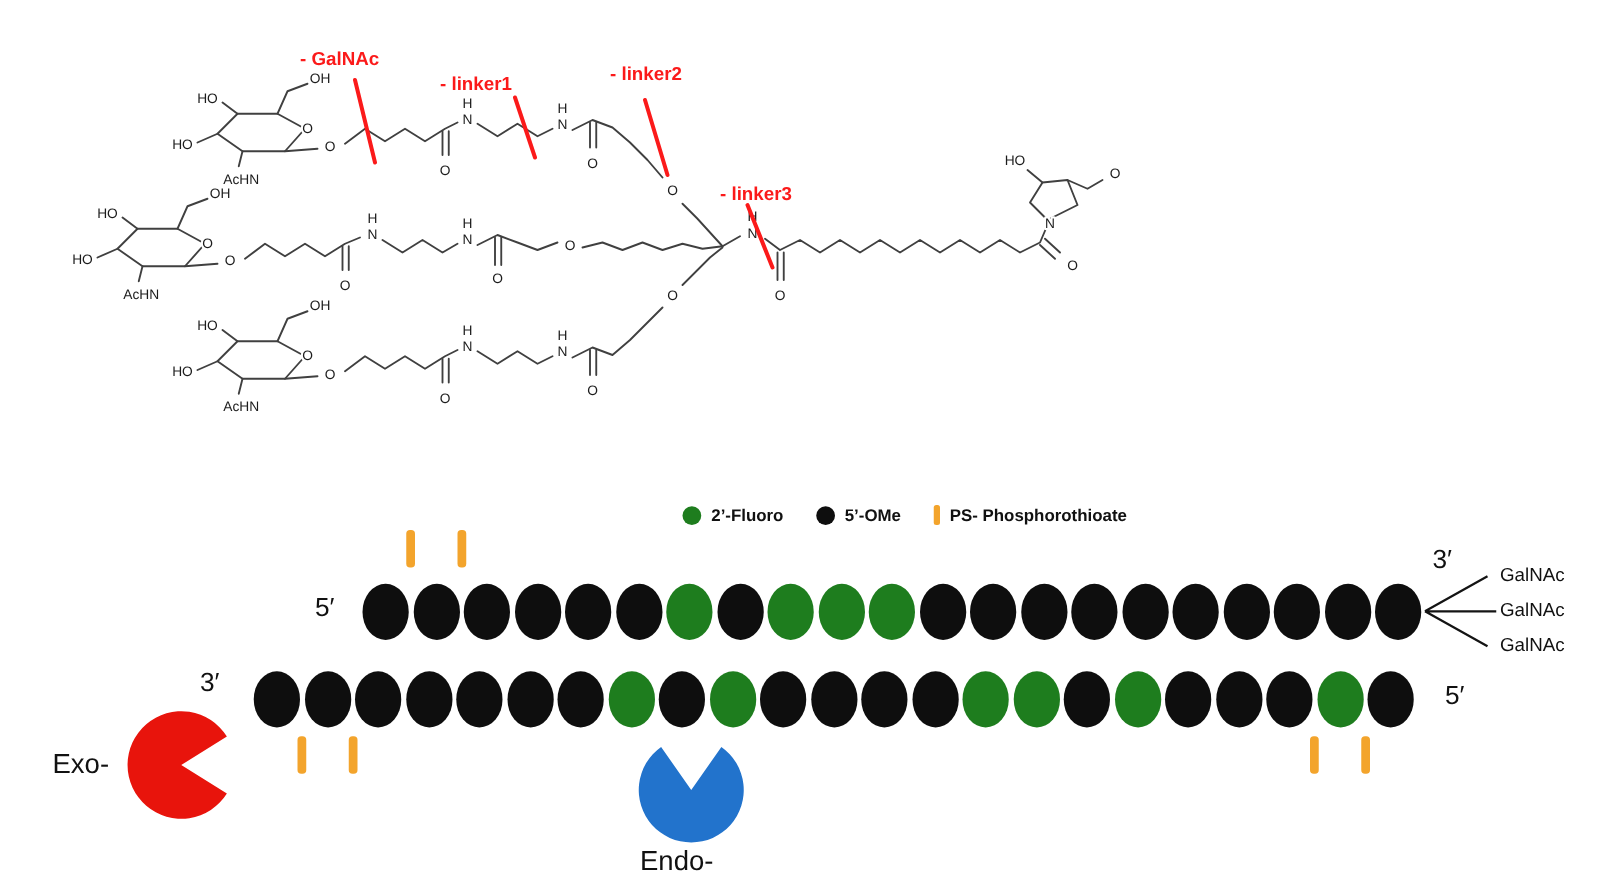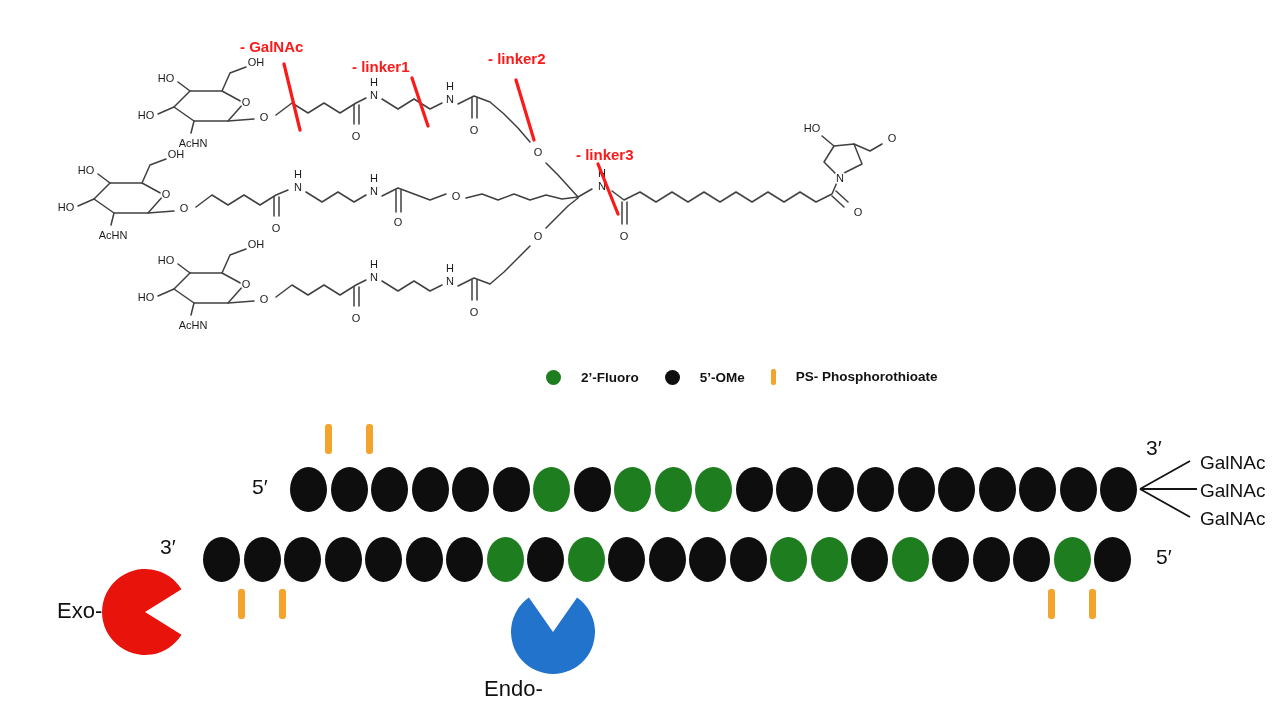--- a/index.html
+++ b/index.html
@@ -9,31 +9,31 @@
   .bond{fill:none;stroke:#404040;stroke-width:1.5;stroke-linejoin:round;stroke-linecap:round;}
   .slash{stroke:var(--cleavage_red);stroke-width:3.2;stroke-linecap:round;fill:none;}
   .fork{stroke:#141414;stroke-width:1.8;fill:none;}
   .exo{fill:var(--exo_red);}
   .endo{fill:var(--endo_blue);}
   .atom{font-family:"Liberation Sans",sans-serif;font-size:11px;fill:#1c1c1c;text-anchor:middle;
         paint-order:stroke;stroke:#ffffff;stroke-width:3.5px;stroke-linejoin:round;}
   .cleave{font-family:"Liberation Sans",sans-serif;font-size:15px;font-weight:bold;
           fill:var(--cleavage_red);paint-order:stroke;stroke:#ffffff;stroke-width:3px;}
   .legend{position:absolute;left:546px;top:369px;display:flex;align-items:center;gap:26px;}
-  .legend-item{display:flex;align-items:flex-start;gap:20px;}
+  .legend-item{display:flex;align-items:center;gap:8px;margin-top:35px;}
   .legend-label{font-size:13.5px;font-weight:bold;color:#111;}
   .swatch.dot{display:inline-block;width:15px;height:15px;border-radius:50%;}
   .swatch.bar{display:inline-block;width:5px;height:16px;border-radius:2px;}
   .strand-row{position:absolute;display:flex;gap:3.5px;}
   .nt{width:37px;height:45px;border-radius:50%;}
   .nt.ome{background:var(--ome_black);}
   .nt.f{background:var(--fluoro_green);}
   .ps-bar{position:absolute;width:7px;height:30px;border-radius:3px;background:var(--ps_orange);}
   .end-label{position:absolute;font-size:21px;color:#111;}
-  .galnac{position:absolute;font-size:19px;color:#111;}
+  .galnac{position:absolute;font-size:15px;color:#111;}
   .enzyme-label{position:absolute;font-size:22px;color:#111;}
 </style>
 </head>
 <body>
 
 <div class="canvas">
 
   <svg class="vectors" width="1286" height="711" viewBox="0 0 1286 711">
     <g>
 
@@ -216,16 +216,16 @@
 
   <div class="end-label" style="left:252px;top:475px;">5′</div>
   <div class="end-label" style="left:1146px;top:436px;">3′</div>
   <div class="end-label" style="left:160px;top:535px;">3′</div>
   <div class="end-label" style="left:1156px;top:545px;">5′</div>
 
   <div class="galnac" style="left:1200px;top:452px;">GalNAc</div>
   <div class="galnac" style="left:1200px;top:480px;">GalNAc</div>
   <div class="galnac" style="left:1200px;top:508px;">GalNAc</div>
 
-  <div class="enzyme-label" style="left:57px;top:598px;">Exo-</div>
-  <div class="enzyme-label" style="left:484px;top:676px;">Endo-</div>
+  <div class="enzyme-label" style="left:42px;top:598px;">Exo-</div>
+  <div class="enzyme-label" style="left:512px;top:676px;">Endo-</div>
 
 </div>
 
 </body></html>

